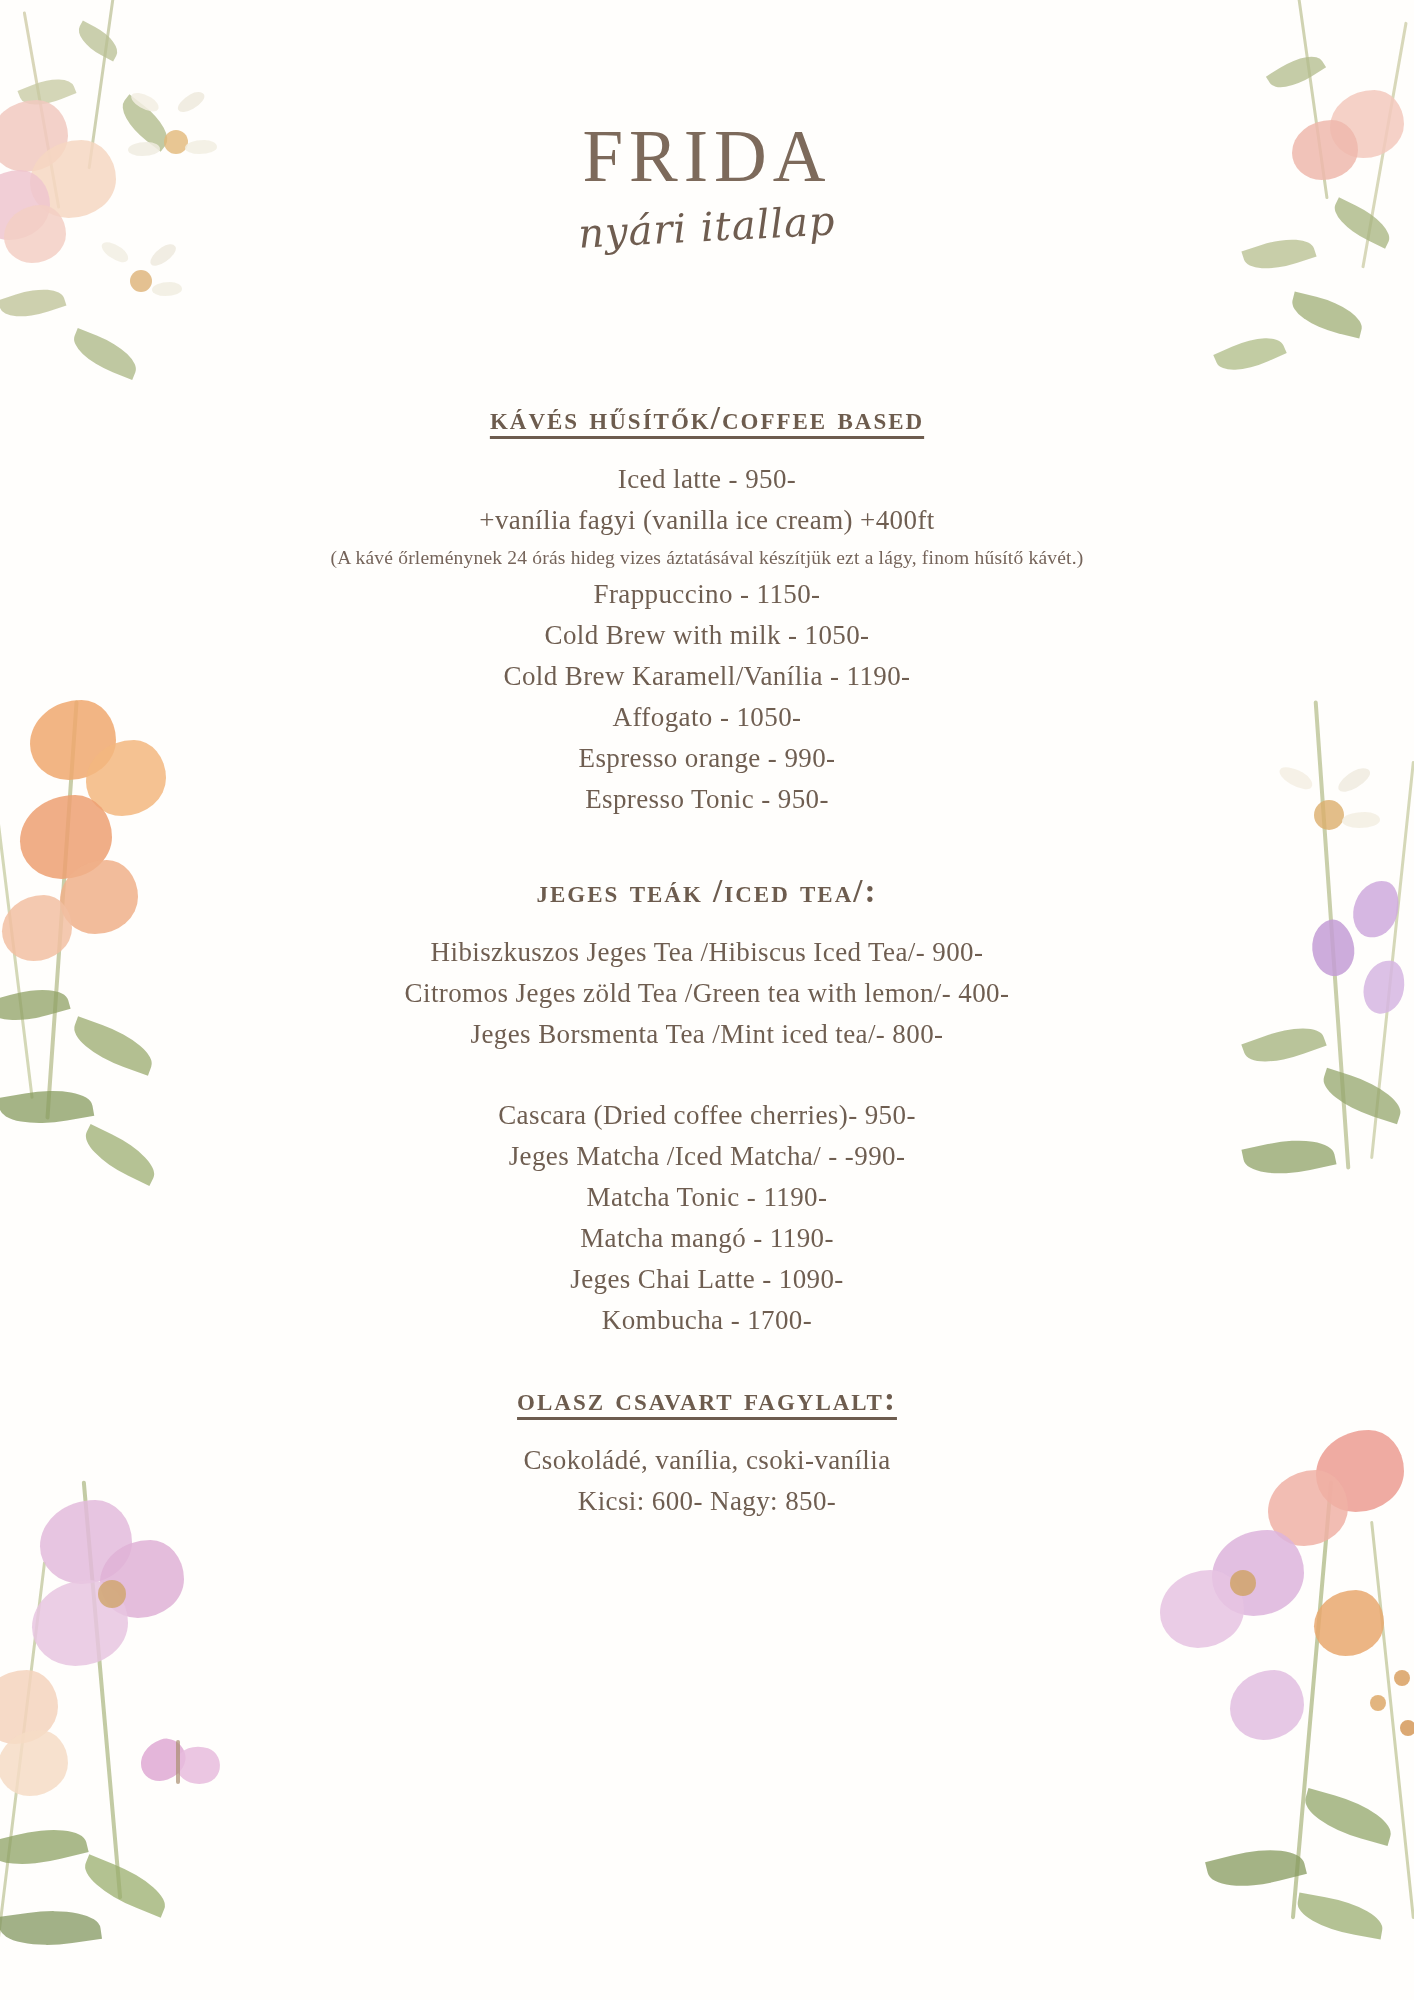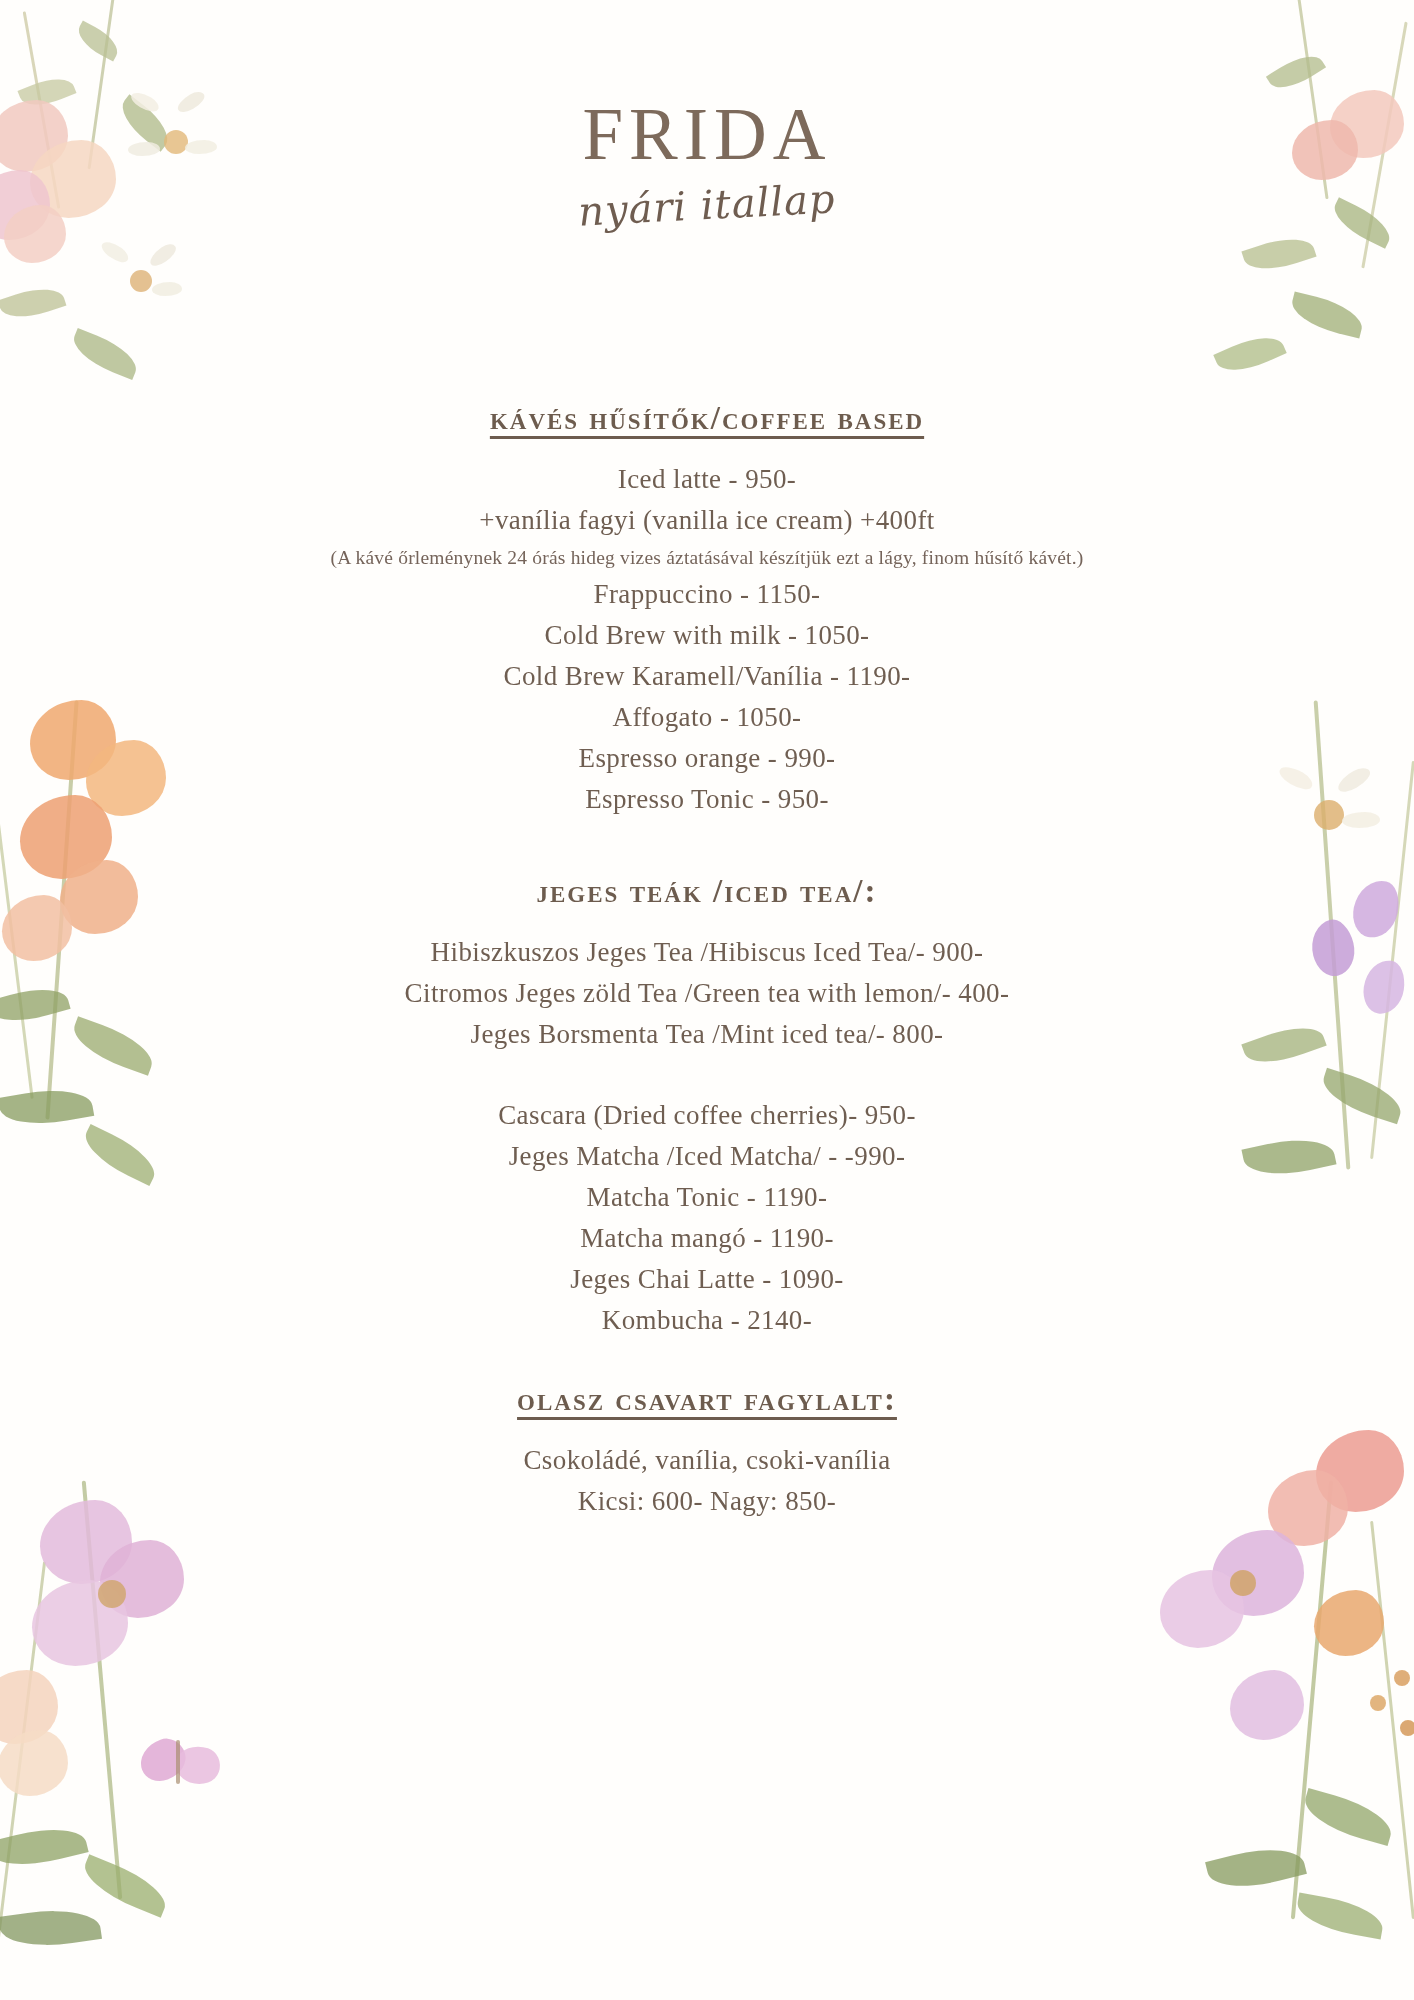--- a/index.html
+++ b/index.html
@@ -41,21 +41,21 @@
     position: absolute;
     border-radius: 50%;
     opacity: .8;
   }
 
   
   .masthead {
     position: absolute;
     left: 0;
     right: 0;
-    top: 72px;
+    top: 94px;
     text-align: center;
     z-index: 5;
   }
   .brand {
     font-family: "Liberation Serif", serif;
     font-size: 104px;
     letter-spacing: 6px;
     color: #7d6a5b;
     line-height: 1;
     font-variant: small-caps;
@@ -251,21 +251,21 @@
     </div>
 
     <div class="gap-md"></div>
 
     <div class="section-block">
       <p class="item">Cascara (Dried coffee cherries)- 950-</p>
       <p class="item">Jeges Matcha /Iced Matcha/ - -990-</p>
       <p class="item">Matcha Tonic - 1190-</p>
       <p class="item">Matcha mangó - 1190-</p>
       <p class="item">Jeges Chai Latte - 1090-</p>
-      <p class="item">Kombucha - 2140-</p>
+      <p class="item">Kombucha - 1700-</p>
     </div>
 
     <div class="gap-md"></div>
 
     <div class="section-block">
       <h2 class="section-title">Olasz csavart fagylalt:</h2>
       <p class="item">Csokoládé, vanília, csoki-vanília</p>
       <p class="item">Kicsi: 600-  Nagy: 850-</p>
     </div>
 

